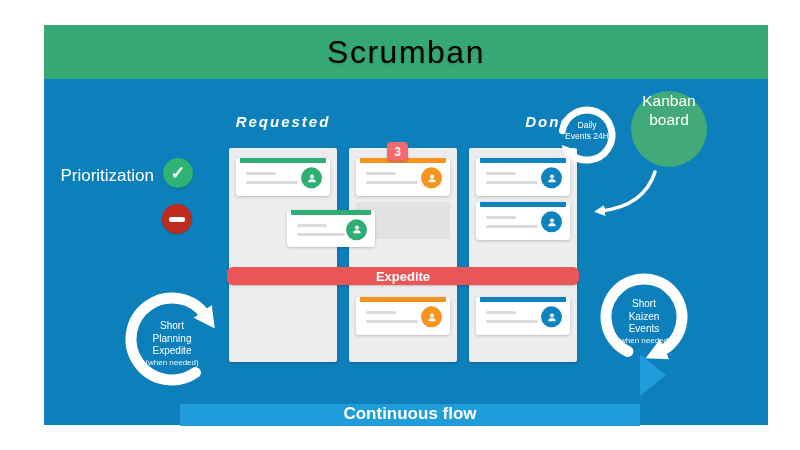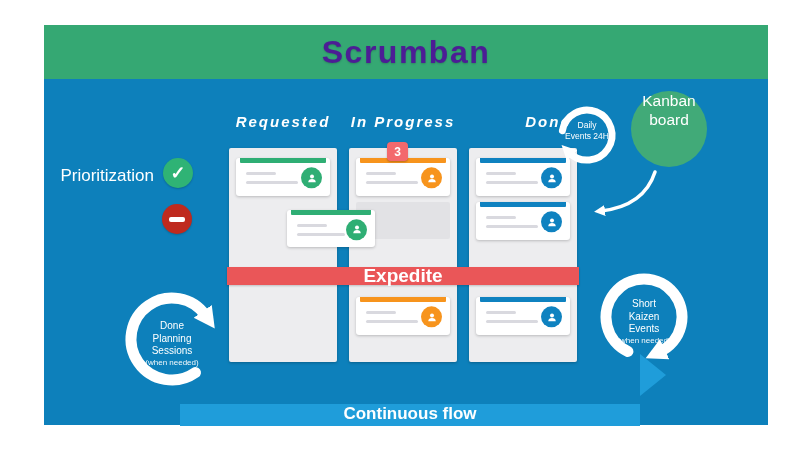--- a/index.html
+++ b/index.html
@@ -2,21 +2,21 @@
 <html style="--canvas_blue: #0d80bb; --header_green: #35a873; --kanban_green: #41aa78; --check_green: #2fb375; --accent_green: #2fae74; --accent_orange: #f7941d; --accent_blue: #0f82c0; --expedite_red: #ea5658; --wip_red: #f3696d; --estimation_red: #bf2a1e; --flow_blue: #1f9dda; --column_gray: #ededef; --card_line_gray: #d9d9df; --placeholder_gray: #e2e2e5;"><head>
 <meta charset="utf-8">
 <style>
   html,body{margin:0;padding:0;background:#fff;font-family:"Liberation Sans",sans-serif;}
   .page{position:relative;width:800px;height:450px;background:#fff;overflow:hidden;}
   .canvas{position:absolute;left:44px;top:25px;width:724px;height:400px;background:var(--canvas_blue);}
 
   
   .header{position:absolute;left:0;top:0;width:724px;height:54px;background:var(--header_green);
     display:flex;align-items:center;justify-content:center;z-index:3;}
-  .title{color:#4c1d95;font-size:32px;font-weight:700;letter-spacing:1.5px;text-shadow:0 1px 2px rgba(0,0,0,.18);}
+  .title{color:#000000;font-size:32px;font-weight:400;letter-spacing:1.5px;text-shadow:0 1px 2px rgba(0,0,0,.18);}
 
   
   .col-header{position:absolute;top:88px;transform:translateX(-50%);color:#ffffff;font-size:15px;
     font-style:italic;font-weight:700;letter-spacing:2px;white-space:nowrap;z-index:4;}
 
   
   .column{position:absolute;top:123px;width:108px;height:214px;background:var(--column_gray);
     border-radius:2px;box-shadow:0 1px 3px rgba(0,0,0,.25);z-index:1;}
   .col-requested{left:185px;} .col-inprogress{left:305px;} .col-done{left:425px;}
 
@@ -37,22 +37,22 @@
   .straddle{left:243px;top:185px;width:88px;height:37px;z-index:5;}
   .straddle .l2{width:48px;}
 
   
   .wip-badge{position:absolute;left:343px;top:117px;width:21px;height:19px;background:var(--wip_red);
     border-radius:4px;color:#fff;font-size:12px;font-weight:700;display:flex;align-items:center;
     justify-content:center;z-index:7;box-shadow:0 1px 2px rgba(0,0,0,.25);}
 
   
   .expedite{position:absolute;left:183px;top:242px;width:352px;height:18px;background:var(--expedite_red);
-    color:#fff;font-size:19px;font-weight:700;display:flex;align-items:center;justify-content:center;
-    z-index:6;box-shadow:0 1px 2px rgba(0,0,0,.2);}
+    color:#fff;font-size:13px;font-weight:700;display:flex;align-items:center;justify-content:center;
+    z-index:6;box-shadow:0 1px 2px rgba(0,0,0,.2);border-radius:6px;}
 
   
   .legend-label{position:absolute;left:0;width:110px;text-align:right;color:#fff;font-size:17px;z-index:4;}
   .legend-circle{position:absolute;width:30px;height:30px;border-radius:50%;display:flex;
     align-items:center;justify-content:center;z-index:4;box-shadow:0 1px 2px rgba(0,0,0,.2);}
   .check-circle{left:119px;top:133px;background:var(--check_green);color:#fff;font-size:18px;font-weight:700;}
   .minus-circle{left:118px;top:179px;background:var(--estimation_red);}
   .minus-bar{width:16px;height:5px;background:#fff;border-radius:2px;}
 
   
@@ -80,21 +80,20 @@
 <body>
 
 <div class="page">
   <div class="canvas">
 
     <div class="header">
       <span class="title">Scrumban</span>
     </div>
 
     <span class="col-header" style="left:239px">Requested</span>
-    <span class="col-header" style="left:359px">In Progress</span>
     <span class="col-header" style="left:504px">Done</span>
 
     <div class="wip-badge">3</div>
 
     <div class="column col-requested">
       <div class="card accent-green" style="left:7px;top:10px">
         <div class="bar"></div>
         <div class="line l1"></div>
           <div class="line l2"></div>
         <div class="avatar">
@@ -206,21 +205,21 @@
       <path d="M 611,147 Q 600,181 557,186" fill="none" stroke="#fff" stroke-width="3.5" stroke-linecap="round" marker-end="url(#ah-sm)"></path>
     </svg>
 
     <div class="daily-text">Daily Events 24H</div>
 
     <div class="kanban-circle">
       <div class="kb-text">Kanban board</div>
     </div>
 
     <div class="ring-text planning-text">
-      <span>Done Planning Sessions</span>
+      <span>Short Planning Expedite</span>
       <span class="ring-note">(when needed)</span>
     </div>
 
     <div class="ring-text kaizen-text">
       <span>Short Kaizen Events</span>
       <span class="ring-note">(when needed)</span>
     </div>
 
     <div class="flow-body">
       <span class="flow-label">Continuous flow</span>

